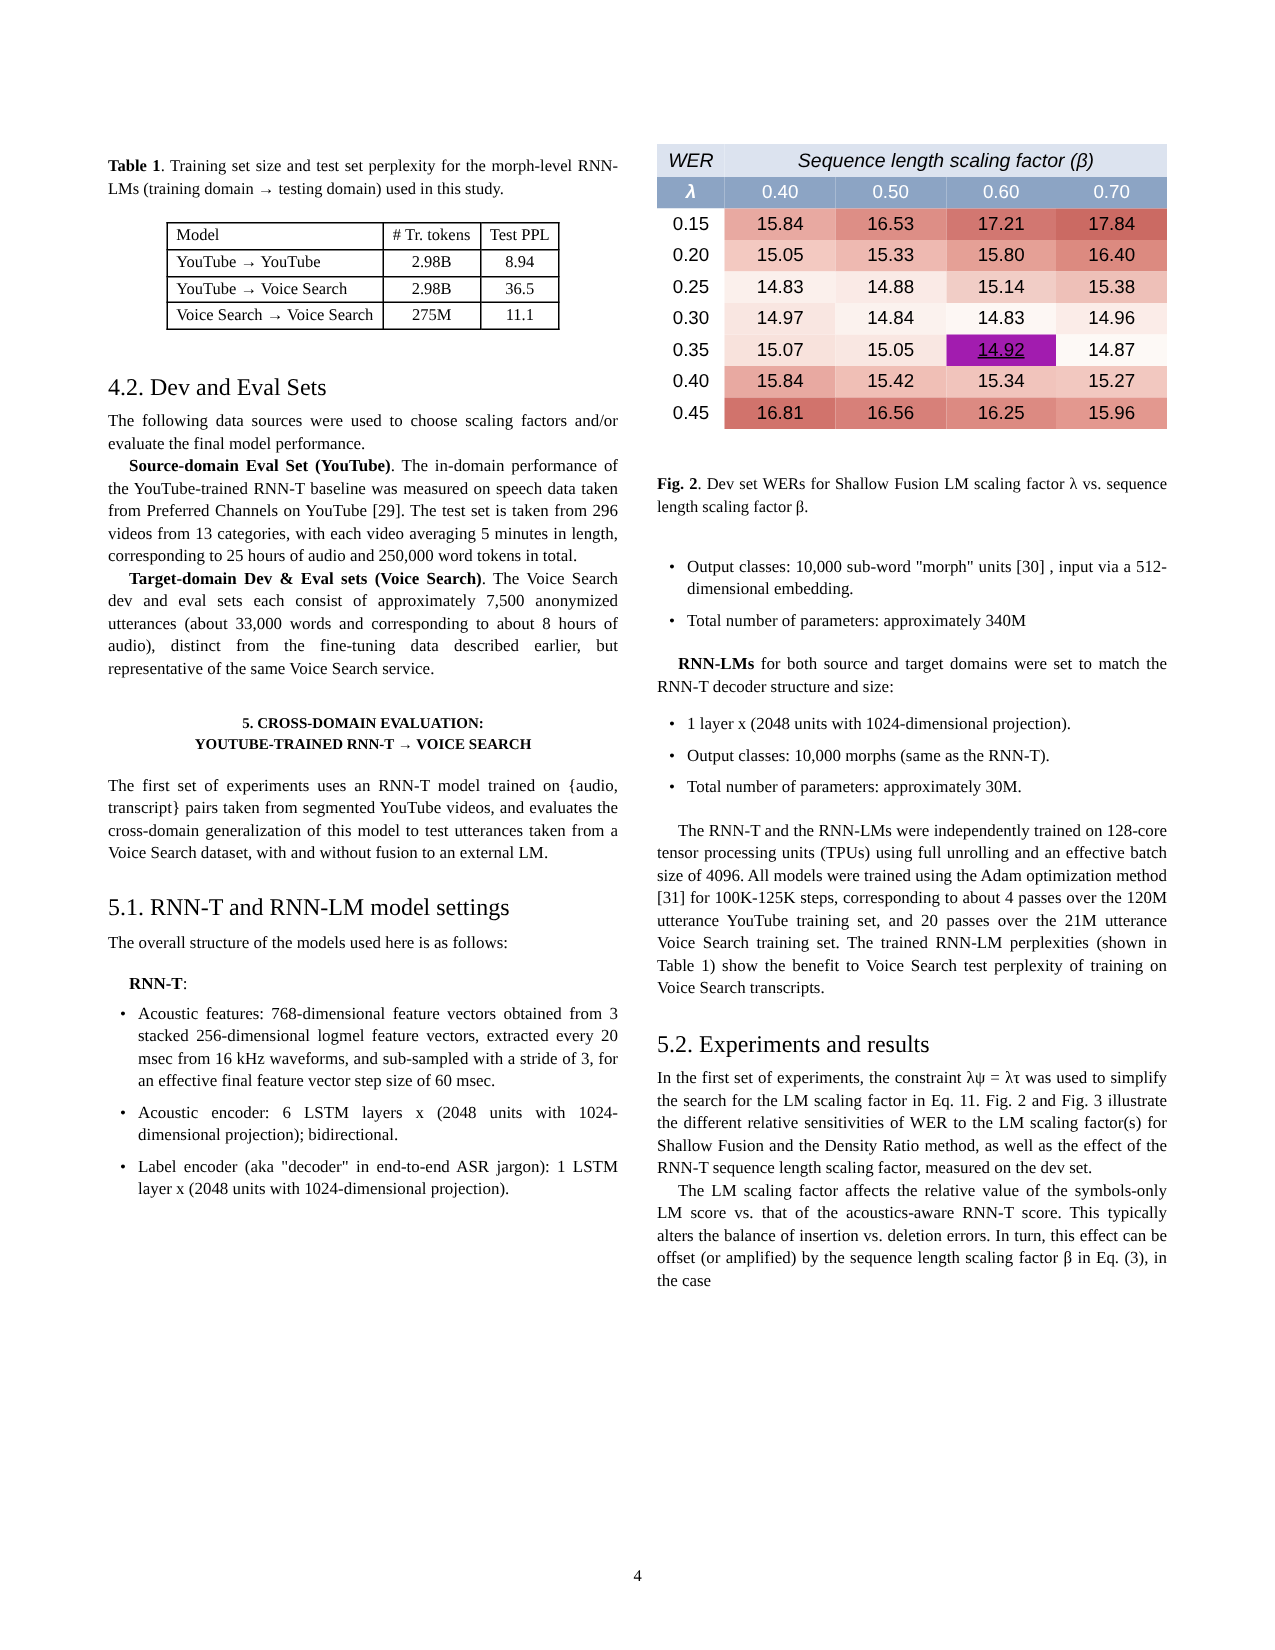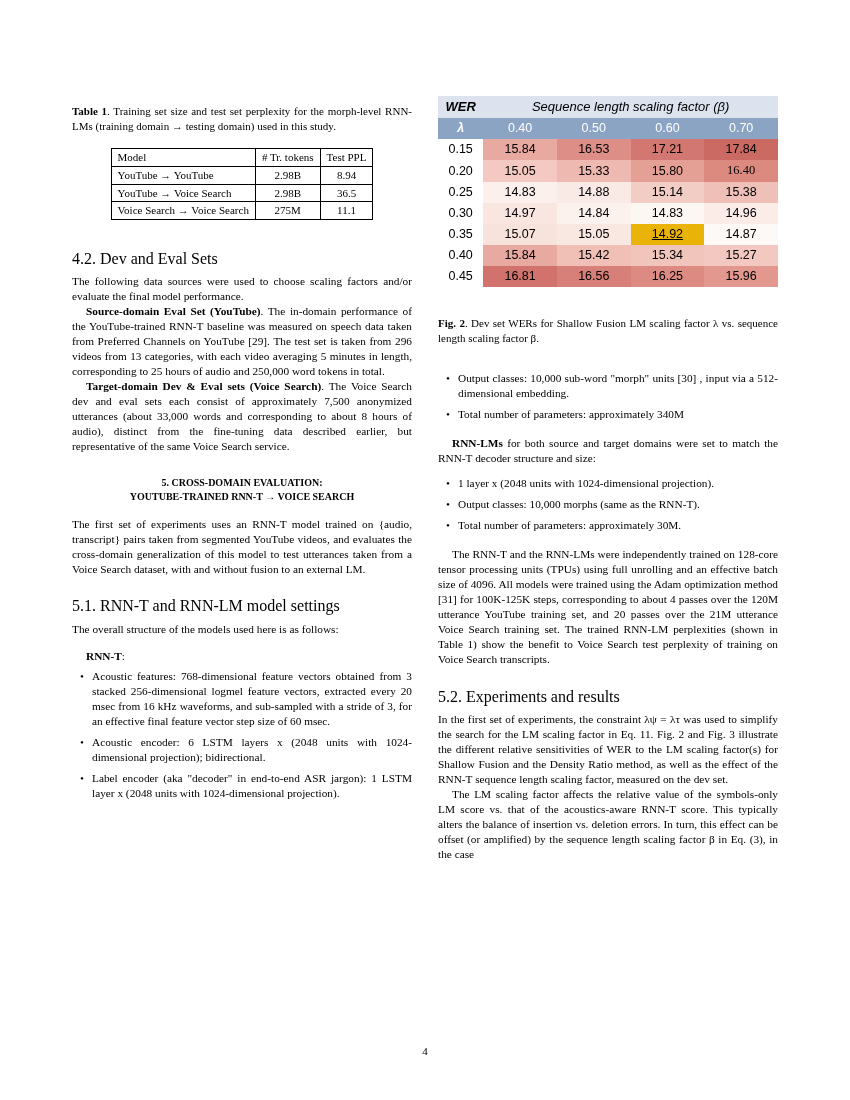--- a/index.html
+++ b/index.html
@@ -84,21 +84,21 @@
     font-family: "Liberation Sans", sans-serif;
   }
   table.hm td, table.hm th {
     padding: 3px 0 4px 0;
     text-align: center;
     border: none;
   }
   .hm-hdr-left {
     background: #dce3ef;
     font-style: italic;
-    font-weight: bold;
+    font-weight: normal;
     font-size: 13px;
     text-align: center;
   }
   .hm-hdr-span {
     background: #dce3ef;
     font-style: italic;
     font-size: 13px;
     text-align: center;
     font-weight: normal;
   }
@@ -236,41 +236,41 @@
         <td style="background: rgb(232, 169, 161);">15.84</td>
         <td style="background: rgb(221, 142, 134);">16.53</td>
         <td style="background: rgb(210, 119, 113);">17.21</td>
         <td style="background: rgb(203, 106, 99);">17.84</td>
       </tr>
       <tr>
         <td class="hm-row-lab">0.20</td>
         <td style="background: rgb(243, 201, 193);">15.05</td>
         <td style="background: rgb(238, 185, 177);">15.33</td>
         <td style="background: rgb(229, 160, 150);">15.80</td>
-        <td style="background: rgb(220, 138, 128); font-family: Liberation Serif, serif;">16.40</td>
+        <td style="background: rgb(220, 138, 128);">16.40</td>
       </tr>
       <tr>
         <td class="hm-row-lab">0.25</td>
         <td style="background: rgb(251, 240, 236);">14.83</td>
         <td style="background: rgb(250, 234, 230);">14.88</td>
         <td style="background: rgb(241, 205, 198);">15.14</td>
         <td style="background: rgb(238, 192, 184);">15.38</td>
       </tr>
       <tr>
         <td class="hm-row-lab">0.30</td>
         <td style="background: rgb(249, 230, 225);">14.97</td>
         <td style="background: rgb(251, 242, 238);">14.84</td>
         <td style="background: rgb(253, 247, 244);">14.83</td>
         <td style="background: rgb(251, 236, 232);">14.96</td>
       </tr>
       <tr>
         <td class="hm-row-lab">0.35</td>
         <td style="background: rgb(248, 226, 220);">15.07</td>
         <td style="background: rgb(249, 231, 226);">15.05</td>
-        <td style="background: #eab308; text-decoration: underline;">14.92</td>
+        <td style="background: #a21caf; text-decoration: underline;">14.92</td>
         <td style="background: rgb(253, 249, 246);">14.87</td>
       </tr>
       <tr>
         <td class="hm-row-lab">0.40</td>
         <td style="background: rgb(232, 169, 161);">15.84</td>
         <td style="background: rgb(240, 191, 182);">15.42</td>
         <td style="background: rgb(241, 196, 188);">15.34</td>
         <td style="background: rgb(242, 200, 192);">15.27</td>
       </tr>
       <tr>

